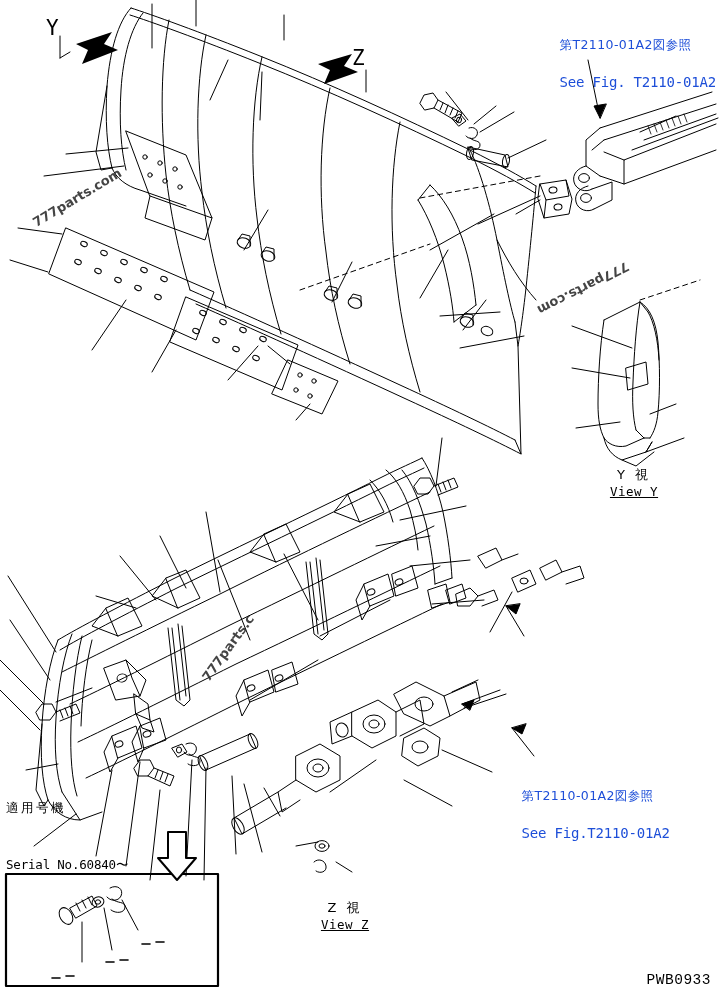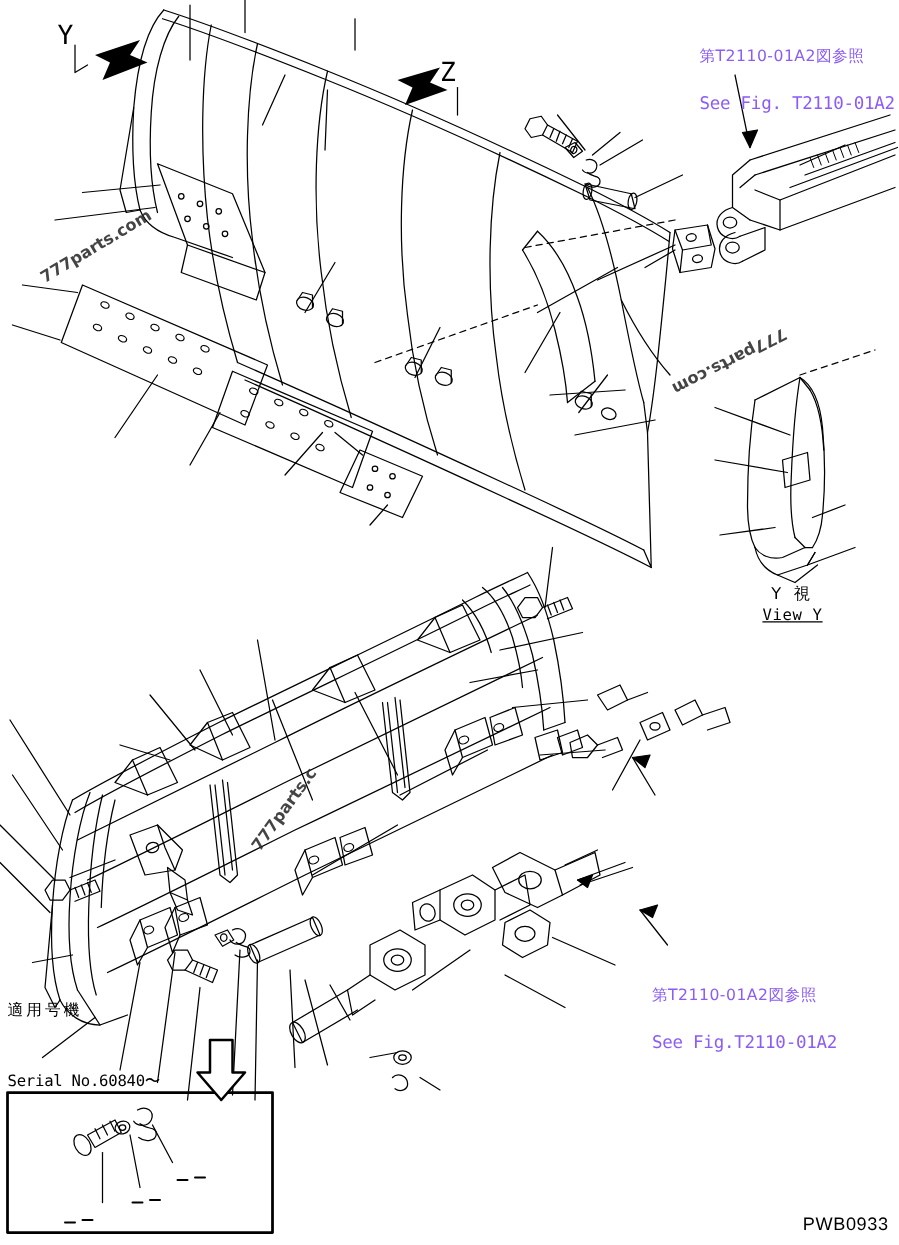--- a/index.html
+++ b/index.html
@@ -22,21 +22,21 @@
   #artwork {
     position: absolute;
     left: 0; top: 0;
     width: 719px;
     height: 996px;
   }
   .lbl {
     position: absolute;
     white-space: pre;
     line-height: 1.18;
-    color: #8b5cf6;
+    color: #1d4ed8;
   }
   .lbl-jp {
     font-family: "DejaVu Sans", sans-serif;
     font-size: 12.5px;
     letter-spacing: 0.4px;
   }
   .lbl-en {
     font-family: "DejaVu Sans Mono", monospace;
     font-size: 14px;
     letter-spacing: -0.2px;
@@ -61,21 +61,21 @@
     font-family: "DejaVu Sans Mono", monospace;
     font-size: 12.5px;
     letter-spacing: 0.5px;
     display: block;
     text-decoration: underline;
   }
   #drawing-number {
     position: absolute;
     right: 8px;
     bottom: 8px;
-    font-family: Liberation Sans, sans-serif;
+    font-family: Liberation Mono, monospace;
     font-size: 14.5px;
     letter-spacing: 0.5px;
   }
   #serial-note {
     position: absolute;
     left: 6px;
     top: 800px;
   }
   #serial-note .jp {
     font-family: "DejaVu Sans", sans-serif;
@@ -580,20 +580,24 @@
   <div class="lbl" style="left:483px; top:767px;">
     <span class="lbl-jp">第T2110-01A2図参照</span><br>
     <span class="lbl-en">See Fig.T2110-01A2</span>
   </div>
 
   <div class="view-caption" style="left:594px; top:466px; width:80px;">
     <span class="jp">Y 視</span>
     <span class="en">View Y</span>
   </div>
 
+  <div class="view-caption" style="left:300px; top:899px; width:90px;">
+    <span class="jp">Z 視</span>
+    <span class="en">View Z</span>
+  </div>
 
   <div id="serial-note">
     <span class="jp">適用号機</span>
     <span class="en">Serial No.60840〜</span>
   </div>
 
   <div class="wm" style="left:34px; top:216px; transform:rotate(-31deg); transform-origin:left center;">777parts.com</div>
   <div class="wm" style="left:628px; top:258px; transform:rotate(153deg); transform-origin:left center;">777parts.com</div>
   <div class="wm" style="left:205px; top:672px; transform:rotate(-54deg); transform-origin:left center;">777parts.c</div>
 

